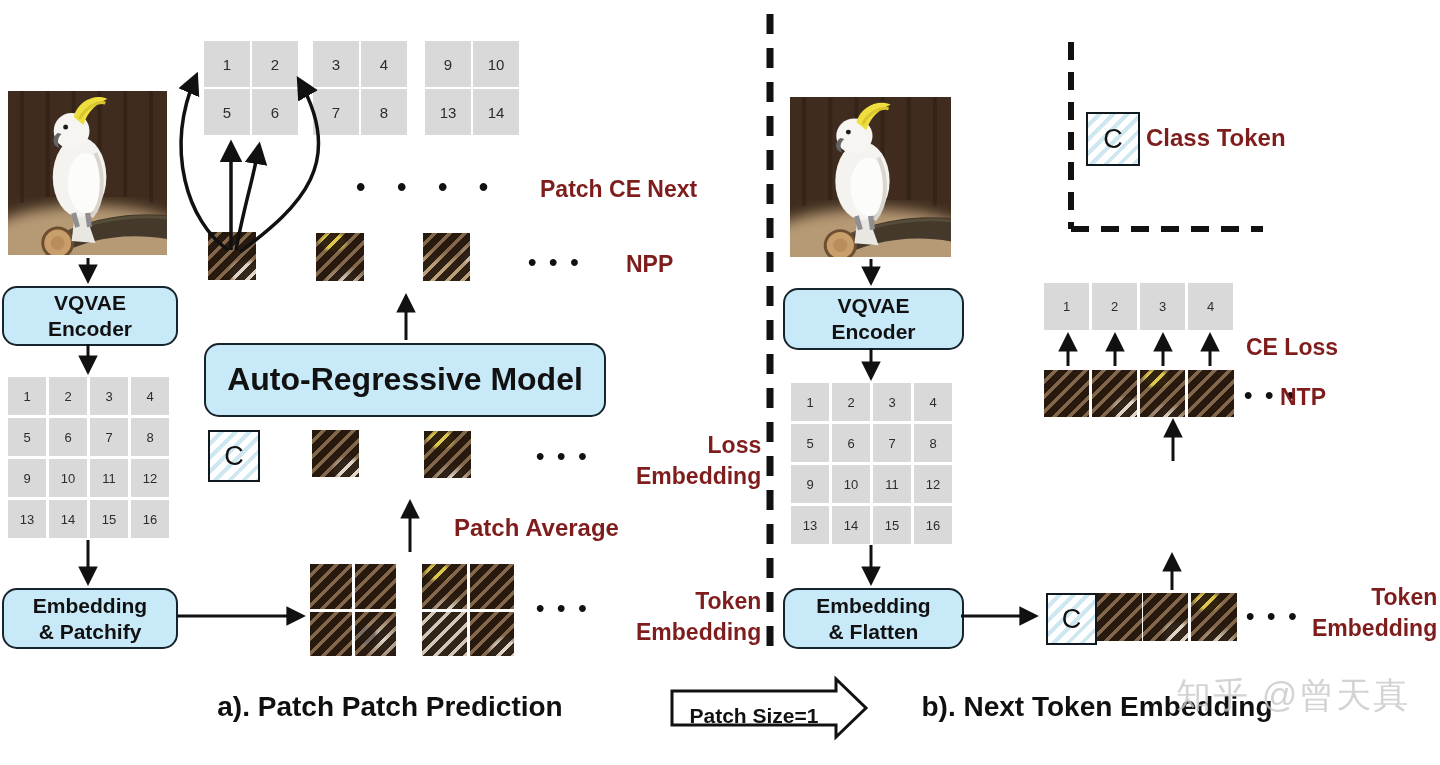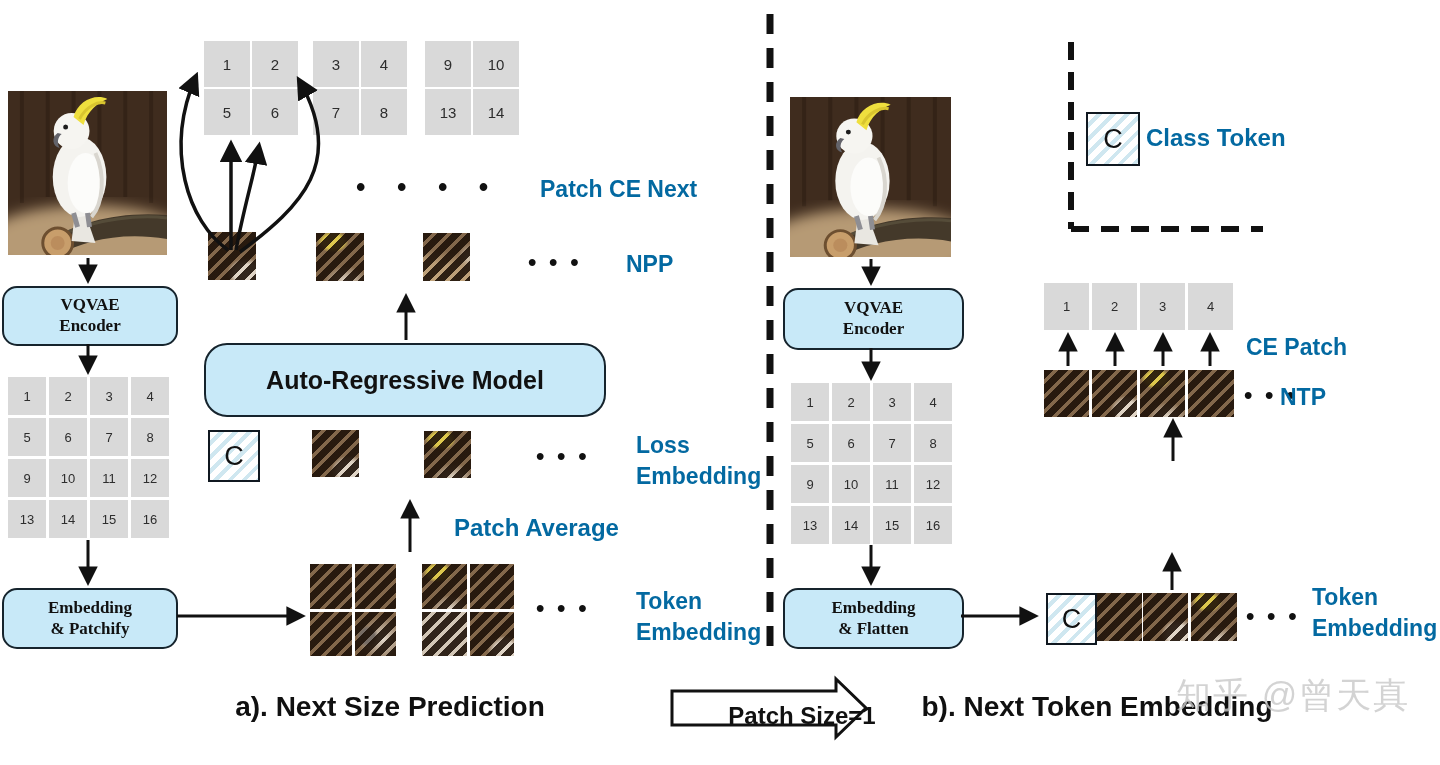--- a/index.html
+++ b/index.html
@@ -3,22 +3,22 @@
 <meta charset="utf-8">
 <style>
   html,body{margin:0;padding:0;background:#ffffff;}
   .canvas{position:relative;width:1440px;height:765px;background:#fff;overflow:hidden;
           font-family:"Liberation Sans",sans-serif;color:var(--text-ink,#111);}
   
   .bluebox{position:absolute;background:var(--accent-blue,#c8e9f8);
            border:2.5px solid var(--box-border,#16242d);border-radius:15px;
            display:flex;flex-direction:column;align-items:center;justify-content:center;
            font-weight:700;line-height:1.22;text-align:center;z-index:2;}
-  .bluebox.small{font-size:17px;font-family:Liberation Serif, serif;}
-  .bluebox.big{font-size:25px;border-radius:23px;}
+  .bluebox.small{font-size:21px;}
+  .bluebox.big{font-size:32px;}
   
   .grid{position:absolute;display:grid;z-index:2;}
   .grid .cell{background:var(--cell-gray,#d9d9d9);display:flex;align-items:center;justify-content:center;
               color:#2d2d2d;font-weight:400;}
   .grid4{grid-template-columns:repeat(4,38px);grid-auto-rows:38px;gap:3px;}
   .grid4 .cell{font-size:13px;}
   .grid2{grid-template-columns:repeat(2,46px);grid-auto-rows:46px;gap:2px;}
   .grid2 .cell{font-size:15px;}
   .row4{grid-template-columns:repeat(4,45px);grid-auto-rows:47px;gap:3px;}
   .row4 .cell{font-size:13px;}
@@ -38,26 +38,26 @@
   .v-birdhead{background-image:var(--hatch),
     radial-gradient(circle 11px at 30% 55%, #57575d 0 7px, rgba(87,87,93,0) 11px),
     radial-gradient(ellipse 85% 75% at 68% 62%, #f2f1ee 0%, rgba(242,241,238,0) 72%);}
   .tokgroup{position:absolute;display:grid;grid-template-columns:1fr 1fr;grid-template-rows:1fr 1fr;gap:3px;z-index:2;}
   .tokgroup .patch{position:relative;}
   
   .ctoken{position:absolute;display:flex;align-items:center;justify-content:center;z-index:2;
     background:repeating-linear-gradient(135deg, #ffffff 0 6px, var(--token-blue,#cfe7f0) 6px 10px);
     border:2.5px solid #101820;font-size:27px;font-weight:500;color:#111;}
   
-  .lbl{position:absolute;font-weight:600;font-size:23px;color:#0369a1;white-space:nowrap;z-index:2;line-height:31px;}
+  .lbl{position:absolute;font-weight:600;font-size:23px;color:#7f1d1d;white-space:nowrap;z-index:2;line-height:31px;text-align:right;}
   .dots3{position:absolute;font-weight:700;font-size:24px;word-spacing:6px;color:#111;z-index:2;}
   .dots4{position:absolute;font-weight:700;font-size:27px;word-spacing:24px;color:#111;z-index:2;}
   .caption{position:absolute;font-weight:700;font-size:28px;color:#101010;text-align:center;white-space:nowrap;z-index:2;}
   .psize-lbl{position:absolute;left:672px;top:691px;width:164px;height:50px;display:flex;align-items:center;
-    justify-content:center;font-size:24px;font-weight:600;z-index:4;margin-left:48px;}
+    justify-content:center;font-size:21px;font-weight:600;z-index:4;}
   .watermark{position:absolute;left:1176px;top:672px;font-size:35px;font-weight:400;letter-spacing:2px;
     color:var(--watermark-gray,#c9c9c9);opacity:0.8;white-space:nowrap;z-index:6;}
   .overlay{position:absolute;left:0;top:0;z-index:3;pointer-events:none;}
   .photo{position:absolute;z-index:2;}
 </style>
 </head>
 <body>
 
 <div class="canvas">
 
@@ -182,21 +182,21 @@
     <div class="patch"></div>
     <div class="patch v-white"></div>
     <div class="patch v-bird"></div>
   </div>
   <div class="dots3" style="left:536px;top:594px">• • •</div>
   <div class="lbl" style="left:636px;top:586px">
     <div>Token</div>
     <div>Embedding</div>
   </div>
 
-  <div class="caption" style="left:200px;top:691px;width:380px">a). Next Size Prediction</div>
+  <div class="caption" style="left:200px;top:691px;width:380px">a). Patch Patch Prediction</div>
 
   <svg class="photo" style="left:790px;top:97px" width="161" height="160">
     <use href="#cockatoo" width="161" height="160"></use>
   </svg>
 
   <div class="bluebox small" style="left:783px;top:288px;width:177px;height:58px">
     <div>VQVAE</div>
     <div>Encoder</div>
   </div>
 
@@ -226,21 +226,21 @@
 
   <div class="ctoken" style="left:1086px;top:112px;width:50px;height:50px">C</div>
   <div class="lbl" style="left:1146px;top:122px;font-size:24px">Class Token</div>
 
   <div class="grid row4" style="left:1044px;top:283px">
       <div class="cell">1</div>
       <div class="cell">2</div>
       <div class="cell">3</div>
       <div class="cell">4</div>
     </div>
-  <div class="lbl" style="left:1246px;top:332px">CE Patch</div>
+  <div class="lbl" style="left:1246px;top:332px">CE Loss</div>
 
   <div class="patch" style="left:1044px;top:370px;width:45px;height:47px"></div>
   <div class="patch v-bird" style="left:1092px;top:370px;width:45px;height:47px"></div>
   <div class="patch v-crest" style="left:1140px;top:370px;width:45px;height:47px"></div>
   <div class="patch" style="left:1188px;top:370px;width:46px;height:47px"></div>
   <div class="dots3" style="left:1244px;top:381px">• • •</div>
   <div class="lbl" style="left:1280px;top:382px">NTP</div>
 
 
   <div class="ctoken" style="left:1046px;top:593px;width:47px;height:48px">C</div>

